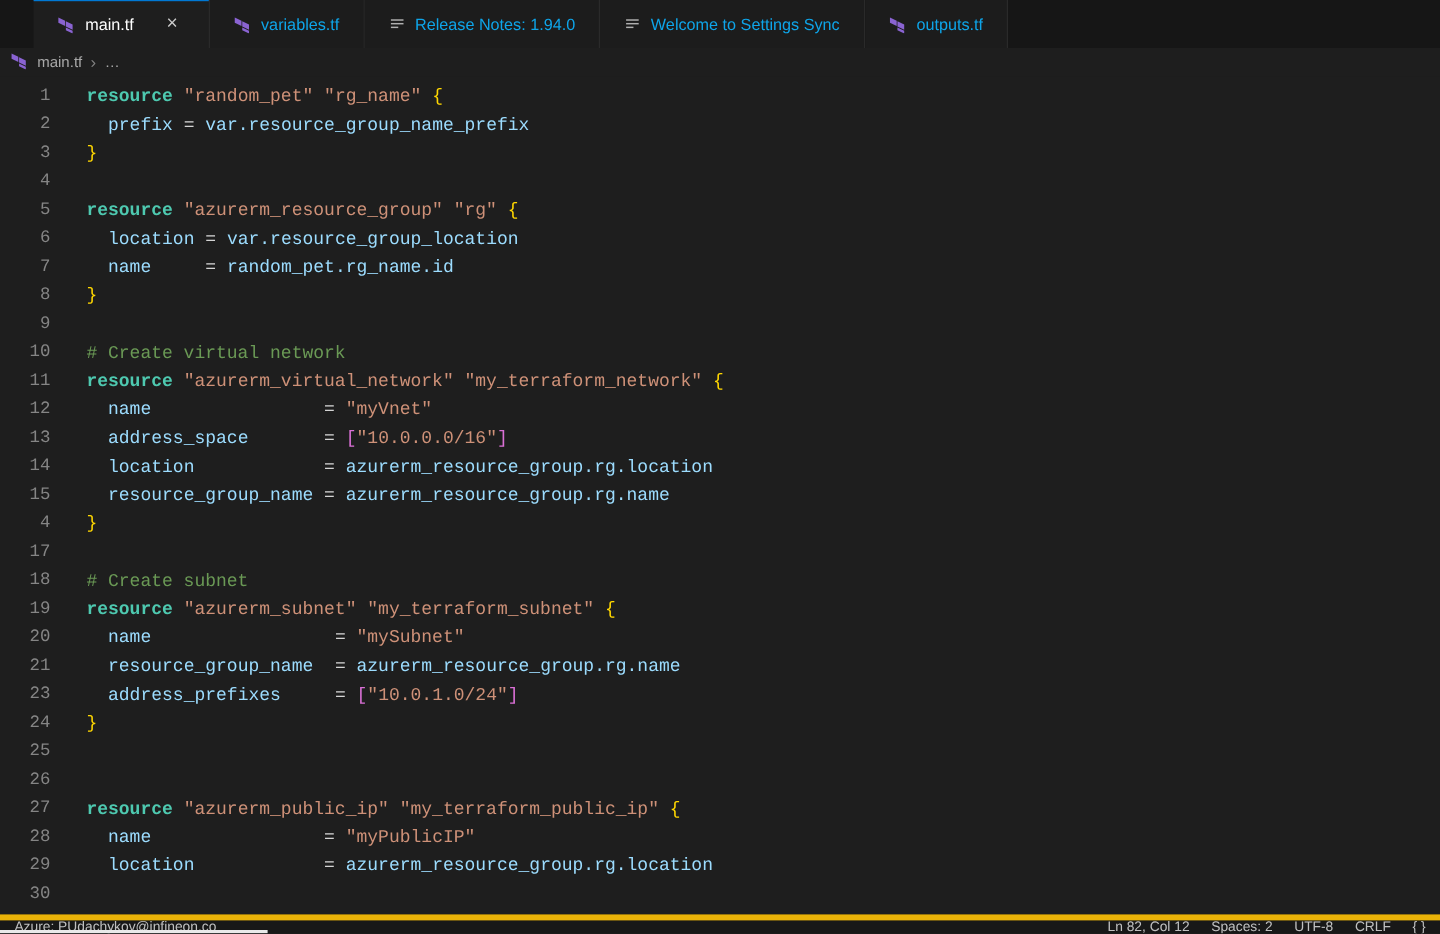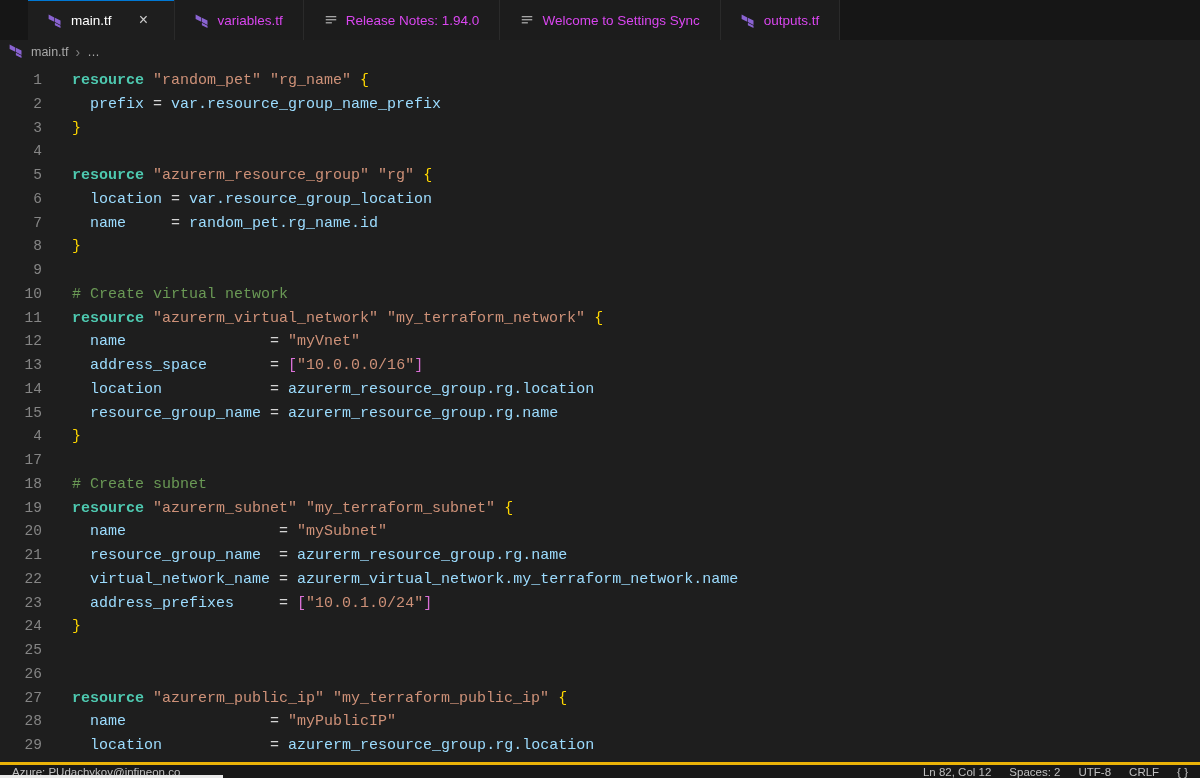--- a/index.html
+++ b/index.html
@@ -8,21 +8,21 @@
 
   .app { display: flex; flex-direction: column; width: 1200px; height: 778px; }
 
   
   .tabbar {
     height: 40px; flex: none; display: flex; align-items: stretch;
     background: var(--tabstripBg, #161616); padding-left: 28px; overflow: hidden;
   }
   .tab {
     display: flex; align-items: center; gap: 8px; padding: 0 20px;
-    font: 13.5px "Liberation Sans", sans-serif; color: #d946ef;
+    font: 13.5px "Liberation Sans", sans-serif; color: #0ea5e9;
     background: var(--tabInactiveBg, #1c1c1c); border-right: 1px solid #2a2a2a;
     flex: none; cursor: pointer; white-space: nowrap; position: relative;
   }
   .tab.active { background: var(--editorBg, #1e1e1e); color: #ffffff; }
   .tab.active::before {
     content: ""; position: absolute; left: 0; right: 0; top: 0; height: 1px;
     background: var(--accent, #0078d4);
   }
   .tab.italic .tab-label { font-style: italic; }
   .tab .close {
@@ -56,21 +56,21 @@
   .tok-prop{ color: var(--prop,#9CDCFE); }
   .tok-ref { color: var(--ref, #9CDCFE); }
   .tok-com { color: var(--com, #6A9955); }
   .tok-b1  { color: var(--b1,  #FFD700); }
   .tok-b2  { color: var(--b2,  #DA70D6); }
   .tok-op  { color: #d4d4d4; }
 
   
   .statusbar {
     height: 16px; flex: none; position: relative;
-    background: #181818; border-top: 3px solid #eab308;
+    background: #181818; border-top: 5px solid #eab308;
     display: flex; justify-content: space-between; align-items: center;
     padding: 0 12px; font: 11.5px "Liberation Sans", sans-serif; color: #c0c0c0;
     overflow: hidden;
   }
   .status-left, .status-right { display: flex; gap: 18px; align-items: center; }
   .status-item { white-space: nowrap; cursor: pointer; }
   .status-underline {
     position: absolute; left: 0; bottom: 0; width: 223px; height: 3px;
     background: #e9e9e9;
   }
@@ -175,21 +175,20 @@
         <div class="code-line"><div class="ln">12</div><div class="lc"><span>  </span><span class="tok-prop">name</span><span>                </span><span class="tok-op">=</span><span> </span><span class="tok-str">"myVnet"</span></div></div>
         <div class="code-line"><div class="ln">13</div><div class="lc"><span>  </span><span class="tok-prop">address_space</span><span>       </span><span class="tok-op">=</span><span> </span><span class="tok-b2">[</span><span class="tok-str">"10.0.0.0/16"</span><span class="tok-b2">]</span></div></div>
         <div class="code-line"><div class="ln">14</div><div class="lc"><span>  </span><span class="tok-prop">location</span><span>            </span><span class="tok-op">=</span><span> </span><span class="tok-ref">azurerm_resource_group.rg.location</span></div></div>
         <div class="code-line"><div class="ln">15</div><div class="lc"><span>  </span><span class="tok-prop">resource_group_name</span><span> </span><span class="tok-op">=</span><span> </span><span class="tok-ref">azurerm_resource_group.rg.name</span></div></div>
         <div class="code-line"><div class="ln">4</div><div class="lc"><span class="tok-b1">}</span></div></div>
         <div class="code-line"><div class="ln">17</div><div class="lc"></div></div>
         <div class="code-line"><div class="ln">18</div><div class="lc"><span class="tok-com"># Create subnet</span></div></div>
         <div class="code-line"><div class="ln">19</div><div class="lc"><span class="tok-kw">resource</span><span> </span><span class="tok-str">"azurerm_subnet"</span><span> </span><span class="tok-str">"my_terraform_subnet"</span><span> </span><span class="tok-b1">{</span></div></div>
         <div class="code-line"><div class="ln">20</div><div class="lc"><span>  </span><span class="tok-prop">name</span><span>                 </span><span class="tok-op">=</span><span> </span><span class="tok-str">"mySubnet"</span></div></div>
         <div class="code-line"><div class="ln">21</div><div class="lc"><span>  </span><span class="tok-prop">resource_group_name</span><span>  </span><span class="tok-op">=</span><span> </span><span class="tok-ref">azurerm_resource_group.rg.name</span></div></div>
-        <div class="code-line"><div class="ln">22</div><div class="lc"><span>  </span><span class="tok-prop">virtual_network_name</span><span> </span><span class="tok-op">=</span><span> </span><span class="tok-ref">azurerm_virtual_network.my_terraform_network.name</span></div></div>
         <div class="code-line"><div class="ln">23</div><div class="lc"><span>  </span><span class="tok-prop">address_prefixes</span><span>     </span><span class="tok-op">=</span><span> </span><span class="tok-b2">[</span><span class="tok-str">"10.0.1.0/24"</span><span class="tok-b2">]</span></div></div>
         <div class="code-line"><div class="ln">24</div><div class="lc"><span class="tok-b1">}</span></div></div>
         <div class="code-line"><div class="ln">25</div><div class="lc"></div></div>
         <div class="code-line"><div class="ln">26</div></div>
         <div class="code-line"><div class="ln">27</div><div class="lc"><span class="tok-kw">resource</span><span> </span><span class="tok-str">"azurerm_public_ip"</span><span> </span><span class="tok-str">"my_terraform_public_ip"</span><span> </span><span class="tok-b1">{</span></div></div>
         <div class="code-line"><div class="ln">28</div><div class="lc"><span>  </span><span class="tok-prop">name</span><span>                </span><span class="tok-op">=</span><span> </span><span class="tok-str">"myPublicIP"</span></div></div>
         <div class="code-line"><div class="ln">29</div><div class="lc"><span>  </span><span class="tok-prop">location</span><span>            </span><span class="tok-op">=</span><span> </span><span class="tok-ref">azurerm_resource_group.rg.location</span></div></div>
         <div class="code-line"><div class="ln">30</div><div class="lc"></div></div>
       </div>
   </div>

